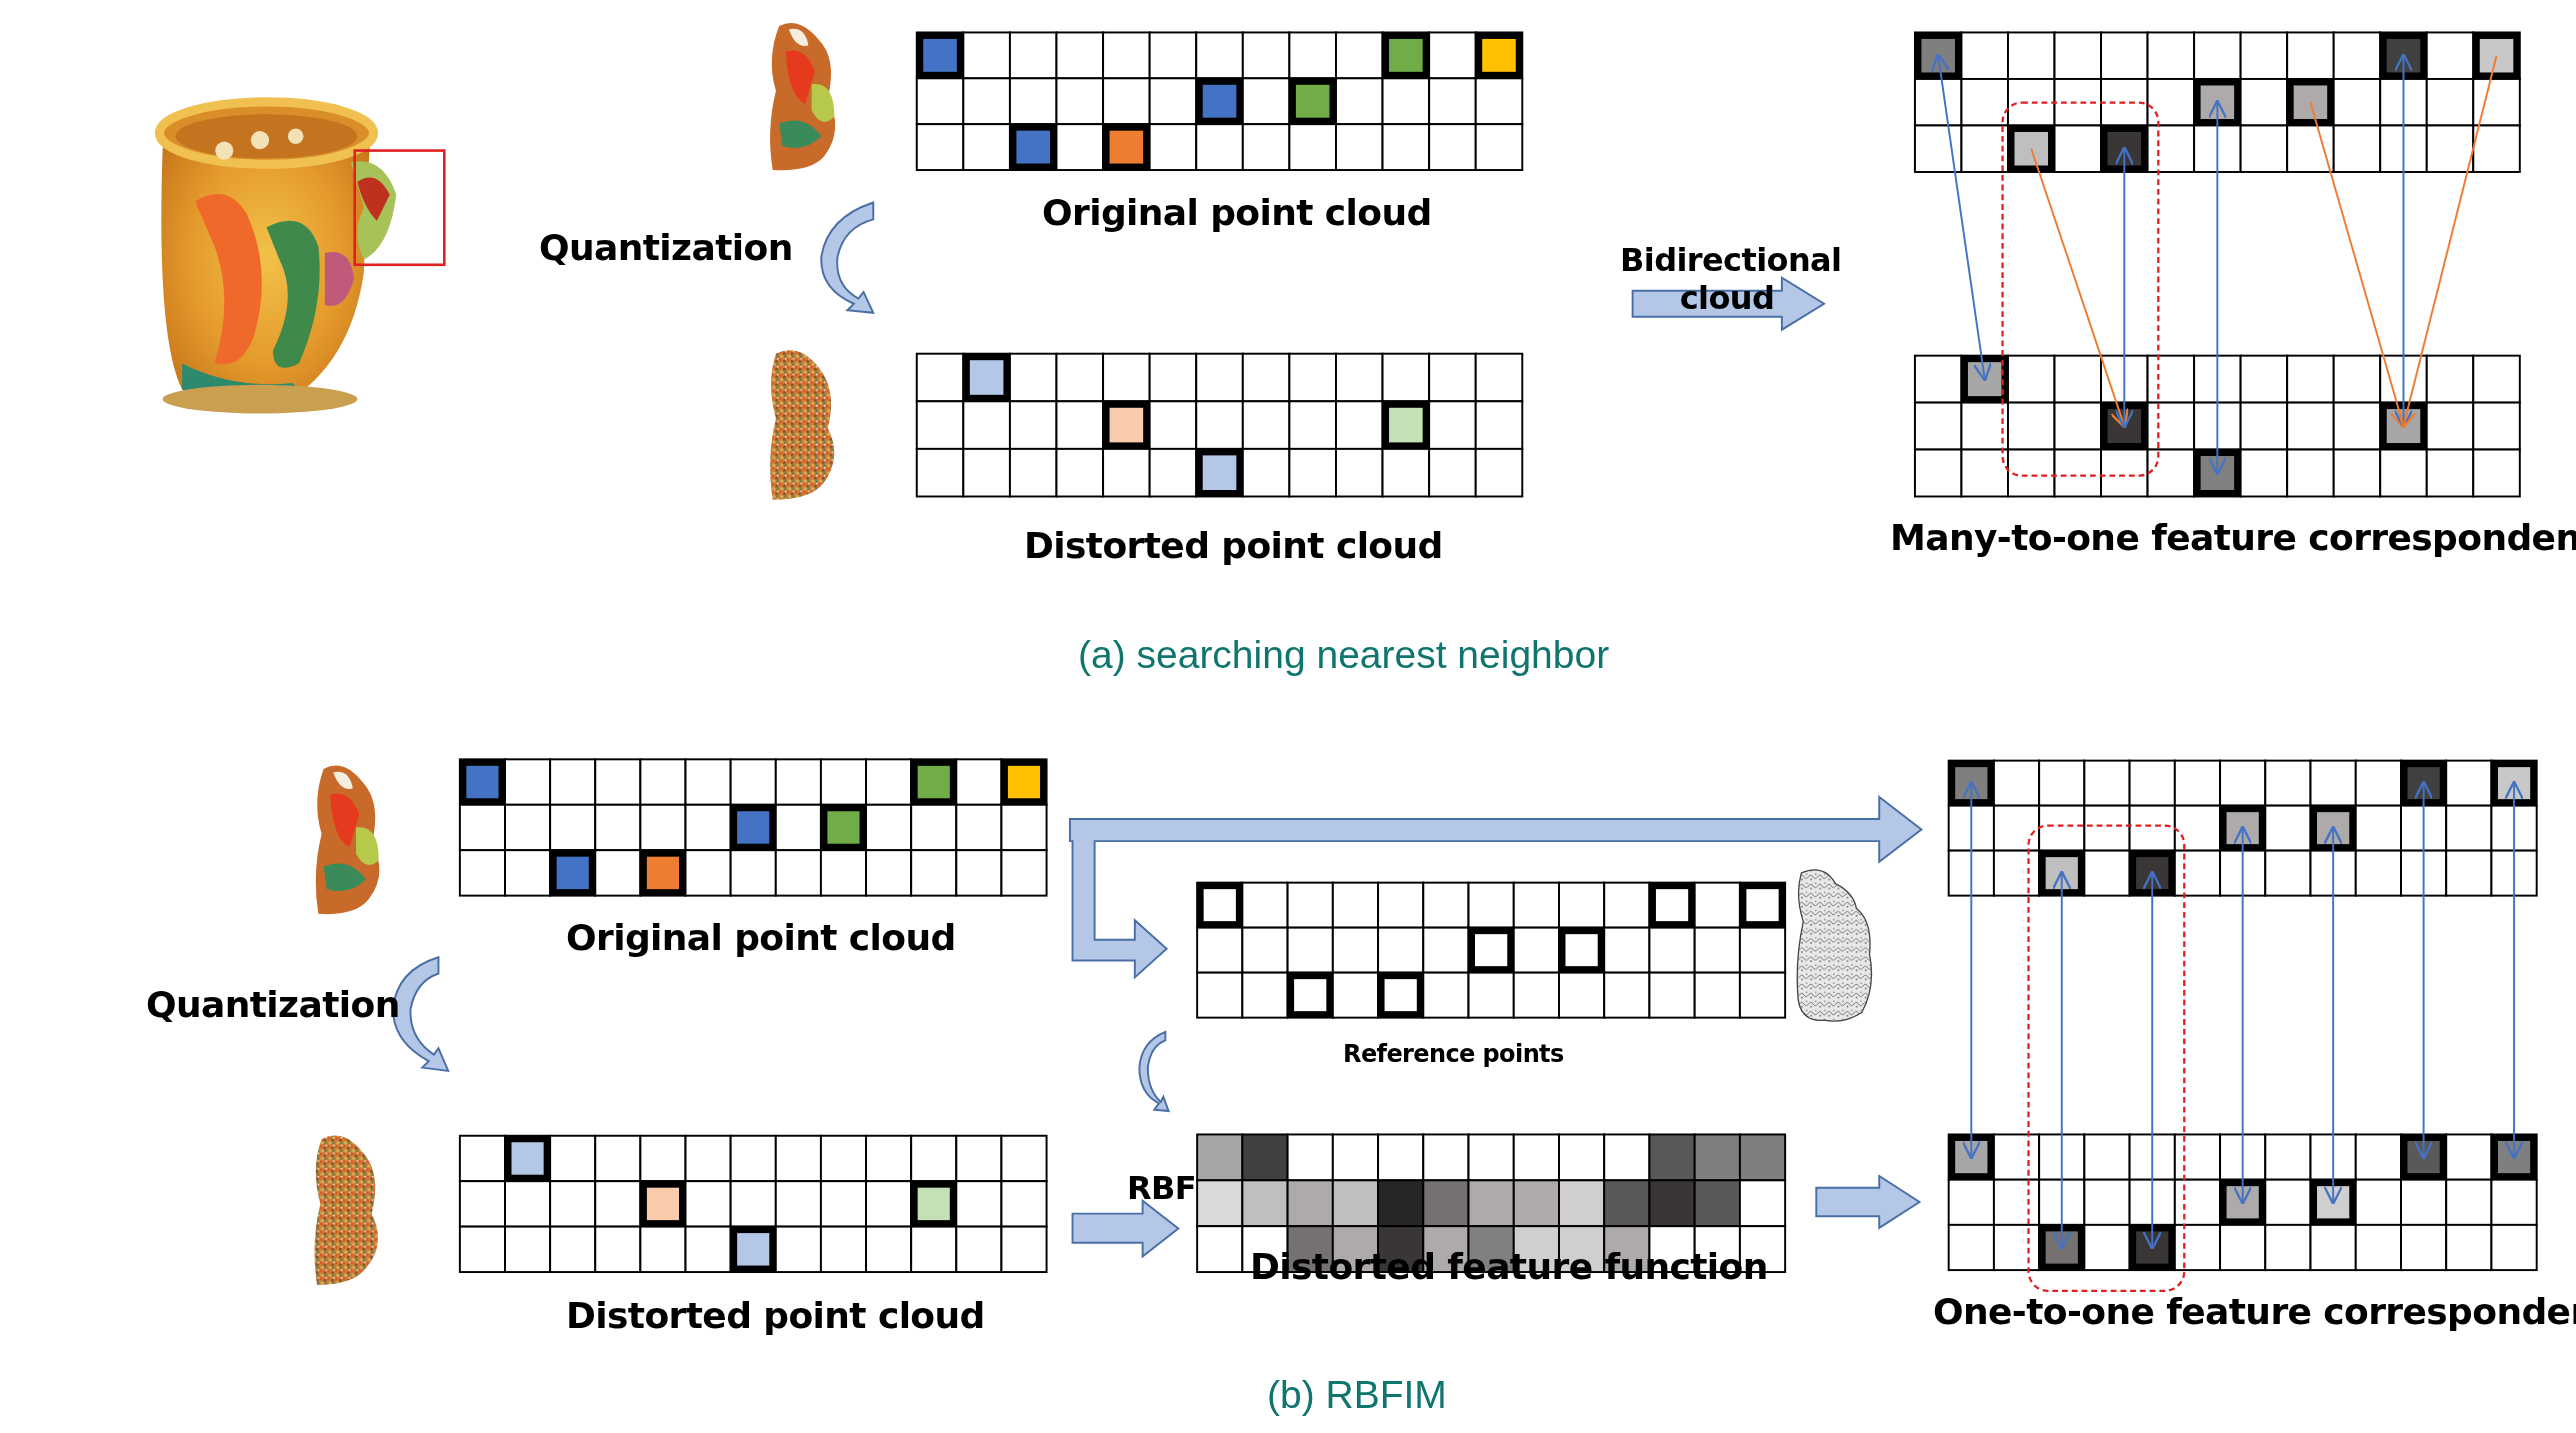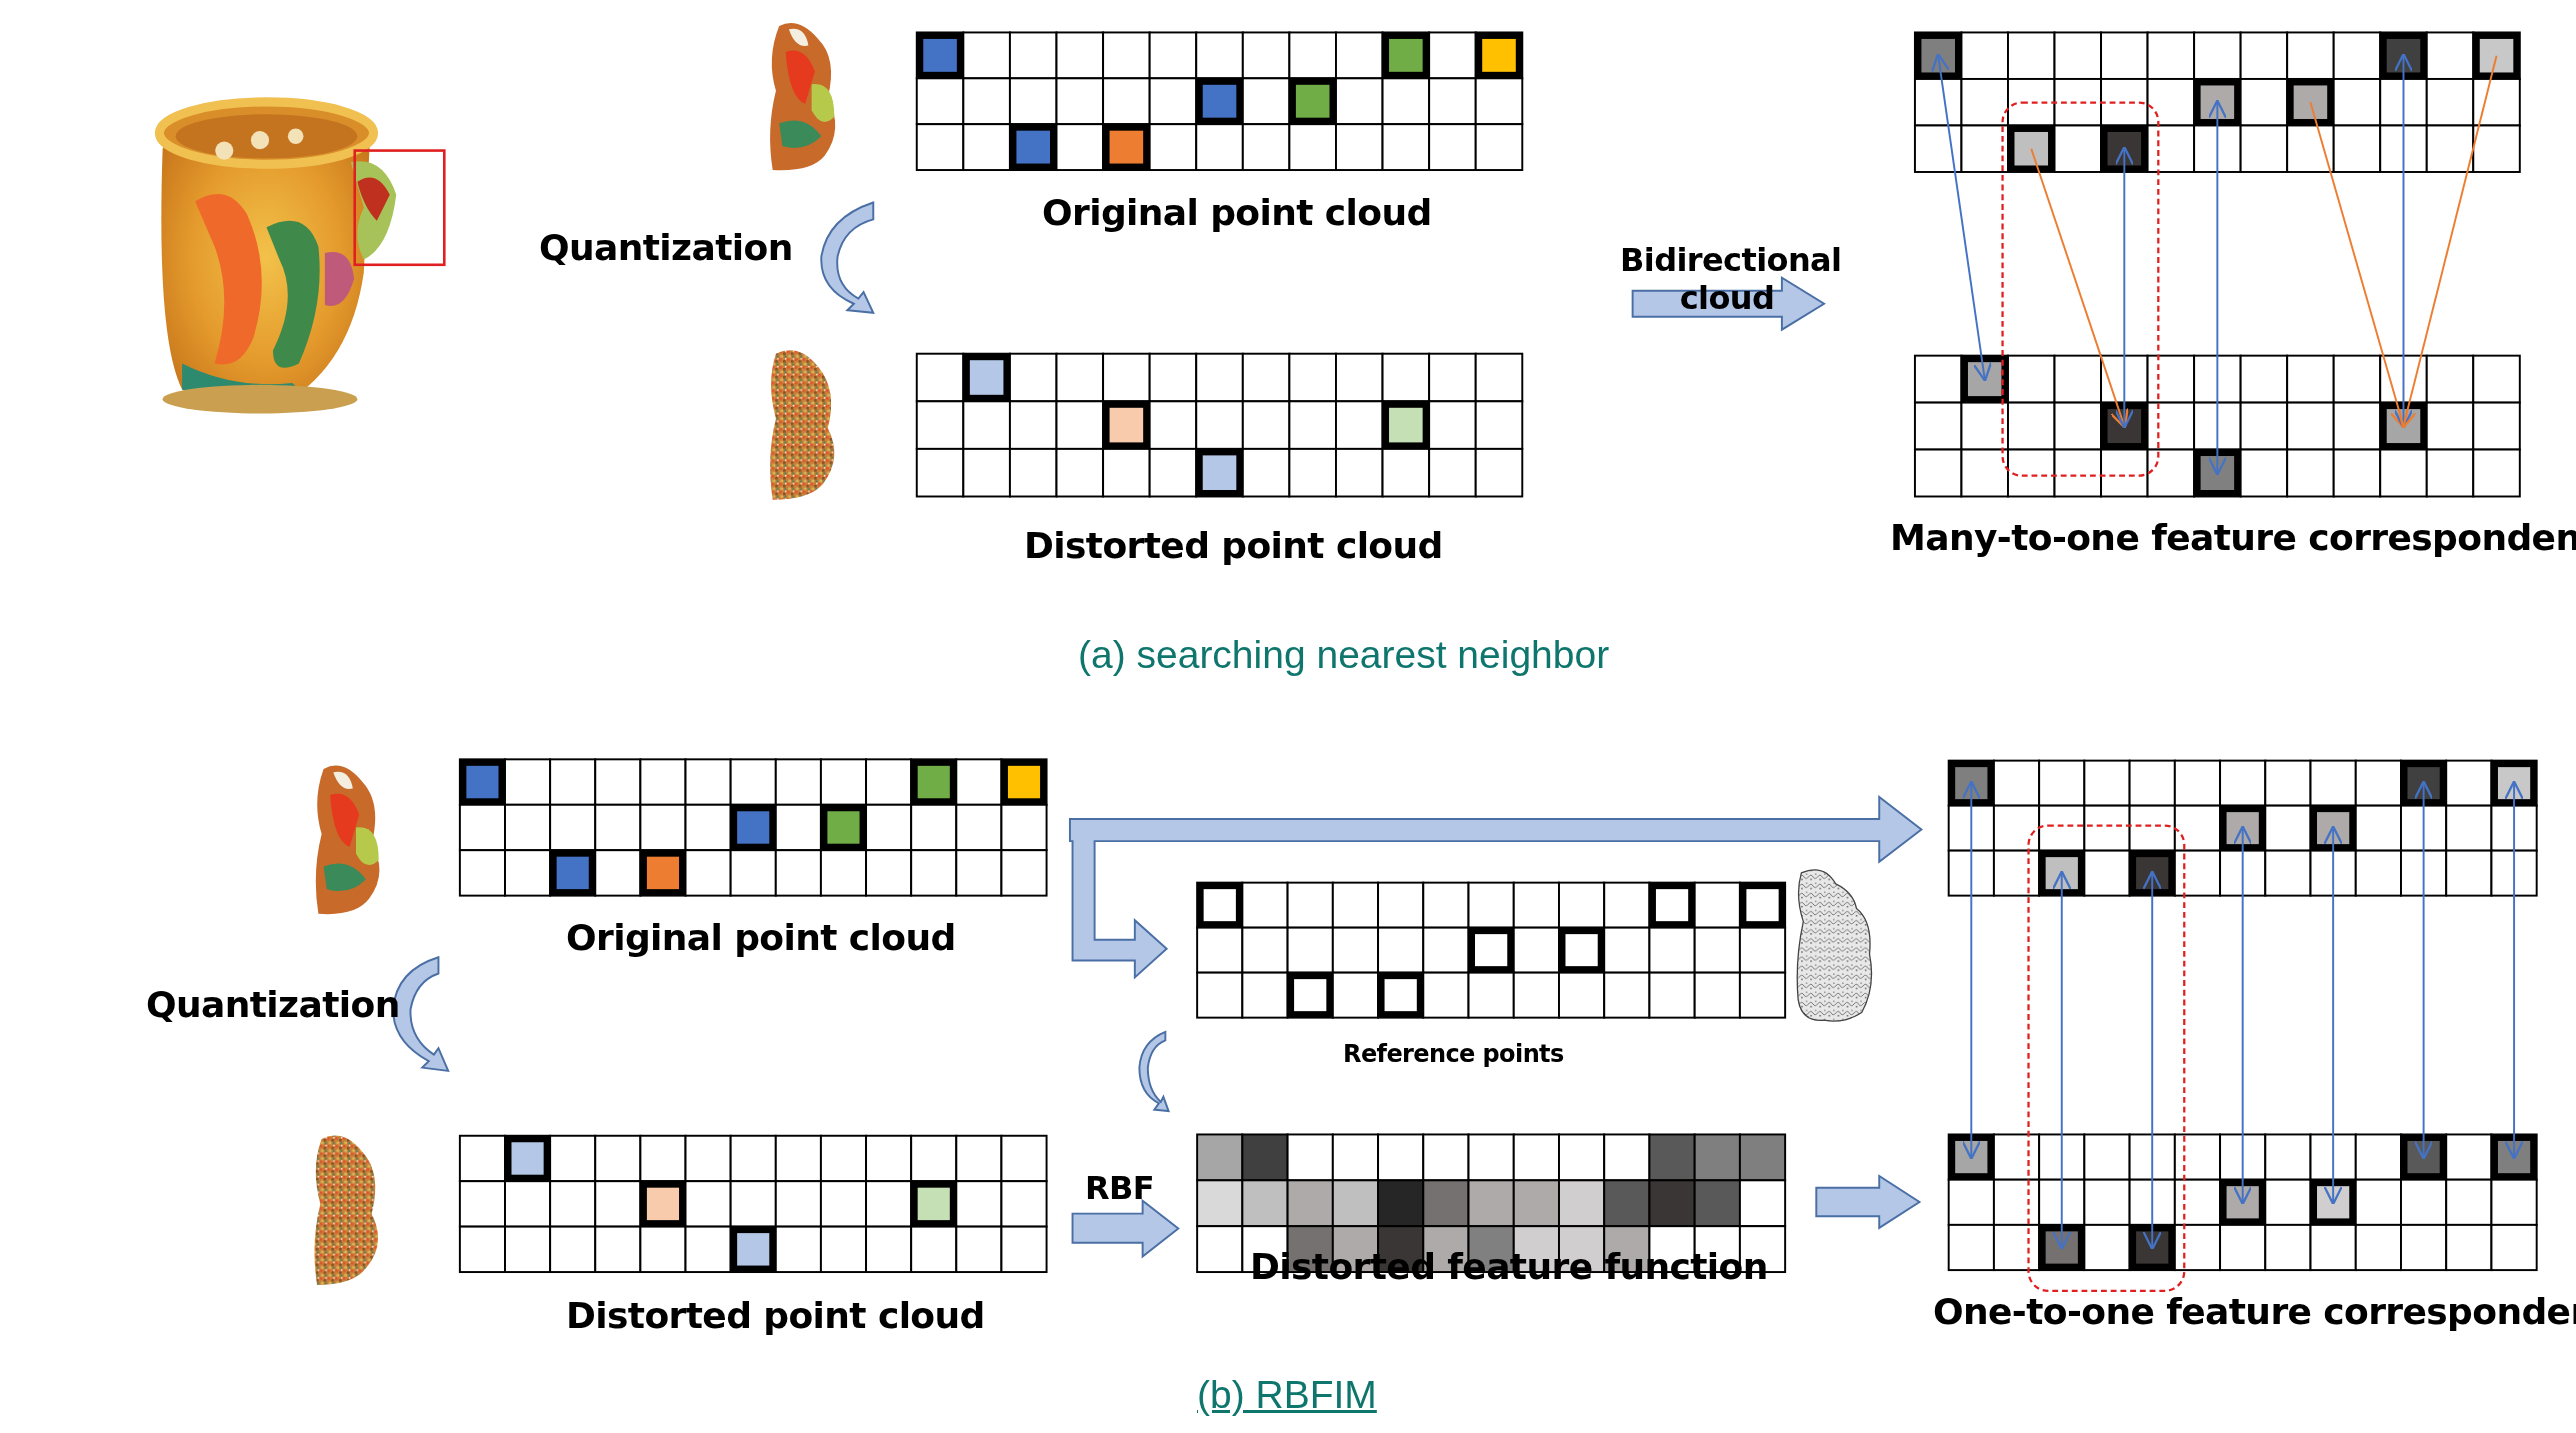--- a/index.html
+++ b/index.html
@@ -613,18 +613,18 @@
 <div class="lbl" style="left:1620px; top:193px; font-size:32px; width:214px; text-align:center;margin-top:48px;">
   <div>Bidirectional</div>
   <div>cloud</div>
 </div>
 <div class="lbl" style="left:1890px; top:517px; font-size:36px;">Many-to-one feature  correspondence</div>
 <div class="cap" style="left:1078px; top:633px;">(a) searching nearest neighbor</div>
 
 <div class="lbl" style="left:146px; top:984px; font-size:36px;">Quantization</div>
 <div class="lbl" style="left:566px; top:917px; font-size:36px;">Original point cloud</div>
 <div class="lbl" style="left:1343px; top:1040px; font-size:24px;">Reference points</div>
-<div class="lbl" style="left:1085px; top:1169px; font-size:32px;">RBF</div>
+<div class="lbl" style="left:1127px; top:1169px; font-size:32px;">RBF</div>
 <div class="lbl" style="left:566px; top:1295px; font-size:36px;">Distorted point cloud</div>
 <div class="lbl" style="left:1250px; top:1246px; font-size:36px;">Distorted feature function</div>
 <div class="lbl" style="left:1933px; top:1291px; font-size:36px;">One-to-one feature correspondence</div>
-<div class="cap" style="left:1197px; top:1373px;text-decoration:underline;">(b) RBFIM</div>
+<div class="cap" style="left:1267px; top:1373px;">(b) RBFIM</div>
 
 
 </body></html>

